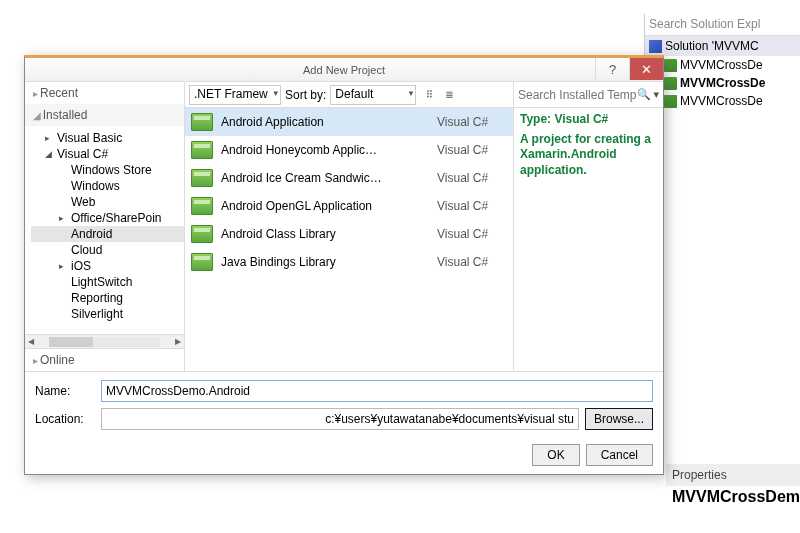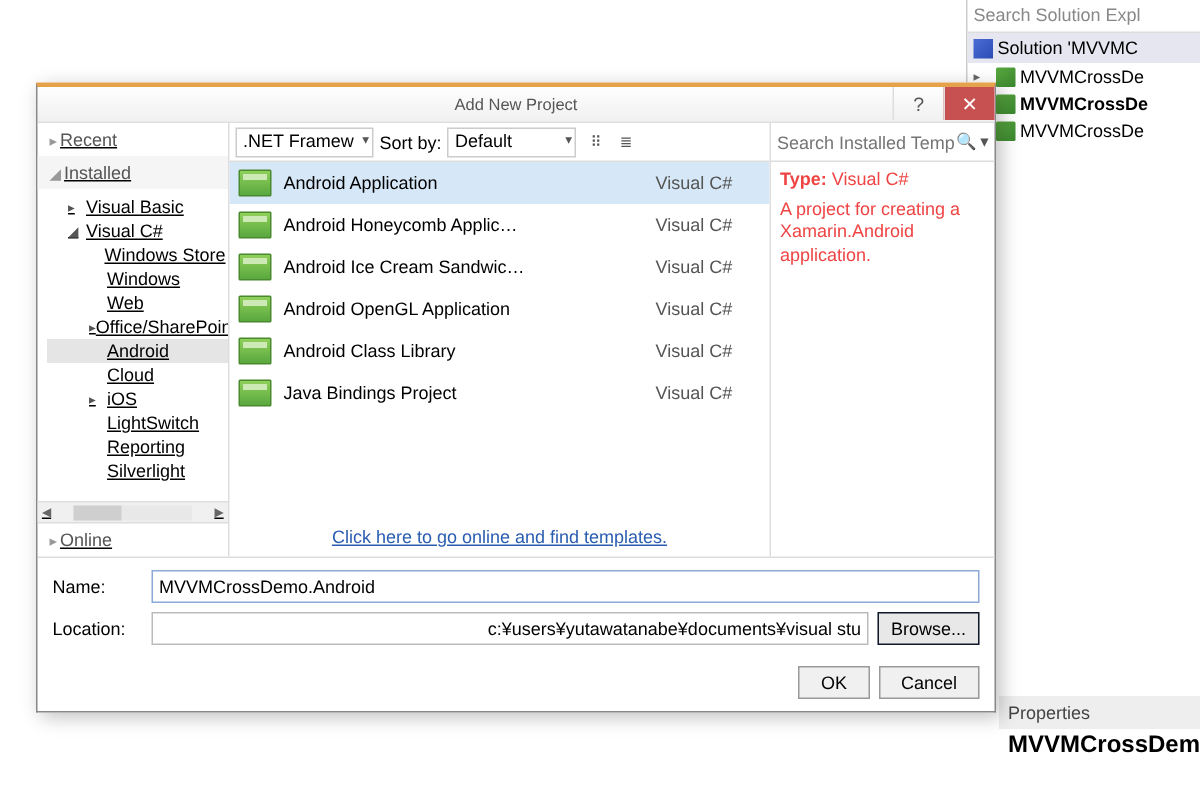--- a/index.html
+++ b/index.html
@@ -1,40 +1,40 @@
 <!DOCTYPE html>
 <html><head>
 <meta charset="utf-8">
 <style>
   * { box-sizing: border-box; font-family: "Segoe UI", sans-serif; margin:0; padding:0; }
   body { background:#fff; width:800px; height:533px; position:relative; overflow:hidden;}
   
   
-  .sol-exp { position:absolute; top:0; right:0; width:156px; border-left:1px solid #ccc; background:#fff; }
+  .sol-exp { position:absolute; top:14px; right:0; width:156px; border-left:1px solid #ccc; background:#fff; }
   .sol-search { padding:3px 4px; color:#888; font-size:12px; border-bottom:1px solid #ddd; height:22px;}
   .sol-title { background:#e6e6f0; padding:2px 4px; font-size:12px; height:20px; display:flex; align-items:center; gap:3px; overflow:hidden; white-space:nowrap;}
   .sol-title-icon { width:13px; height:13px; background:linear-gradient(135deg,#4a6cd4,#2a4cb4); display:inline-block; flex-shrink:0;}
   .sol-item { padding:2px 4px 2px 18px; font-size:12px; height:18px; display:flex; align-items:center; gap:3px; overflow:hidden; white-space:nowrap;}
   .sol-item.bold { font-weight:bold; }
   .sol-csharp-icon { width:13px; height:13px; background:linear-gradient(135deg,#5aa83f,#3a882f); flex-shrink:0; border-radius:1px;}
   .sol-exp-caret { display:inline-block; width:10px; font-size:9px; color:#666; margin-left:-14px; margin-right:2px;}
 
   .props { position:absolute; right:0; top:464px; width:134px; background:#eee;}
   .props-hdr { padding:4px 6px; font-size:12px; background:#eee; color:#444;}
   .props-body { padding:2px 6px; font-size:16px; font-weight:bold; background:#fff;}
 
   
   .dialog { position:absolute; top:55px; left:24px; width:640px; height:420px; background:#fff; border:1px solid #888; box-shadow: 3px 3px 12px rgba(0,0,0,0.25); border-top:3px solid #e5a24a; display:flex; flex-direction:column;}
   .titlebar { height:24px; background:linear-gradient(#fefefe,#f0f0f0); display:flex; align-items:center; justify-content:center; font-size:11px; color:#555; border-bottom:1px solid #ddd; position:relative;}
   .titlebar-ctrls { position:absolute; right:0; top:0; display:flex;}
   .titlebar-btn { width:34px; height:22px; font-size:13px; display:flex; align-items:center; justify-content:center; border-left:1px solid #ddd;}
   .titlebar-close { background:#c75050; color:#fff;}
   
   .body-row { flex:1; display:flex; min-height:0;}
-  .left-pane { width:128px; border-right:1px solid #ddd; font-size:12px; overflow:hidden; display:flex; flex-direction:column;text-decoration:underline;}
+  .left-pane { width:160px; border-right:1px solid #ddd; font-size:12px; overflow:hidden; display:flex; flex-direction:column;}
   .left-section { padding:4px 6px; color:#555; cursor:default;}
   .left-section.exp { background:#f5f5f5; font-weight:normal;}
   .tree { padding:4px 0 4px 6px; flex:1; overflow:auto;}
   .tree-item { padding:1px 2px; font-size:12px; white-space:nowrap; display:flex; align-items:center; cursor:default;}
   .tree-item .caret { display:inline-block; width:12px; font-size:9px; color:#555;}
   .tree-item.selected { background:#e5e5e5;}
   .indent1 { padding-left:14px;}
   .indent2 { padding-left:28px;}
   .left-hscroll { height:14px; background:#f0f0f0; border-top:1px solid #ddd; display:flex; align-items:center;}
   .hscroll-track { flex:1; height:10px; background:#e8e8e8; margin:0 12px; position:relative;}
@@ -55,21 +55,21 @@
   .tpl-icon::before { content:""; position:absolute; top:2px; left:2px; right:2px; height:4px; background:#cde9b5;}
   .tpl-name { flex:1; white-space:nowrap; overflow:hidden; text-overflow:ellipsis;}
   .tpl-lang { width:70px; color:#555;}
   .tpl-online { text-align:center; padding:6px; font-size:12px;}
   .tpl-online a { color:#2a5db0; text-decoration:underline;}
 
   .right-pane { width:150px; border-left:1px solid #ddd; padding:4px 6px; font-size:12px; display:flex; flex-direction:column;}
   .right-search { height:26px; border-bottom:0; margin:-4px -6px 4px -6px; padding:3px 4px; border-bottom:1px solid #ddd; display:flex; align-items:center; gap:2px;}
   .right-search-input { flex:1; border:none; font-size:12px; color:#888; outline:none; min-width:0;}
   .right-search-icon { font-size:11px; color:#555;}
-  .right-desc { font-size:12px; color:#ef4444; line-height:1.3;}
+  .right-desc { font-size:12px; color:#15803d; line-height:1.3;font-weight:bold;}
 
   .bottom-fields { border-top:1px solid #ddd; padding:8px 10px; font-size:12px;}
   .field-row { display:flex; align-items:center; gap:6px; margin-bottom:6px;}
   .field-label { width:60px;}
   .field-input { flex:1; height:22px; border:1px solid #8aa9d6; padding:2px 4px; font-size:12px;}
   .field-input.plain { border:1px solid #bbb;text-align:right;}
   .browse-btn { height:22px; padding:0 8px; font-size:12px; background:#e8e8e8; border:1px solid #0f172a;}
   .dlg-btns { display:flex; justify-content:flex-end; gap:6px; padding:0 10px 8px 0;}
   .dlg-btn { height:22px; padding:0 14px; font-size:12px; background:#f0f0f0; border:1px solid #999;}
   .sep { color:#999; font-size:10px; padding:0 2px; display:inline-block;}
@@ -210,25 +210,24 @@
             <div class="tpl-name">Android OpenGL Application</div>
             <div class="tpl-lang">Visual C#</div>
           </div>
           <div class="tpl-row">
             <div class="tpl-icon"></div>
             <div class="tpl-name">Android Class Library</div>
             <div class="tpl-lang">Visual C#</div>
           </div>
           <div class="tpl-row">
             <div class="tpl-icon"></div>
-            <div class="tpl-name">Java Bindings Project</div>
+            <div class="tpl-name">Java Bindings Library</div>
             <div class="tpl-lang">Visual C#</div>
           </div>
         </div>
-      <div class="tpl-online"><a>Click here to go online and find templates.</a></div>
     </div>
 
     <div class="right-pane">
       <div class="right-search">
         <input class="right-search-input" placeholder="Search Installed Temp" style="">
         <span class="right-search-icon">🔍</span>
         <span class="right-search-icon">▾</span>
       </div>
       <div class="right-desc">
         <b>Type:</b>

